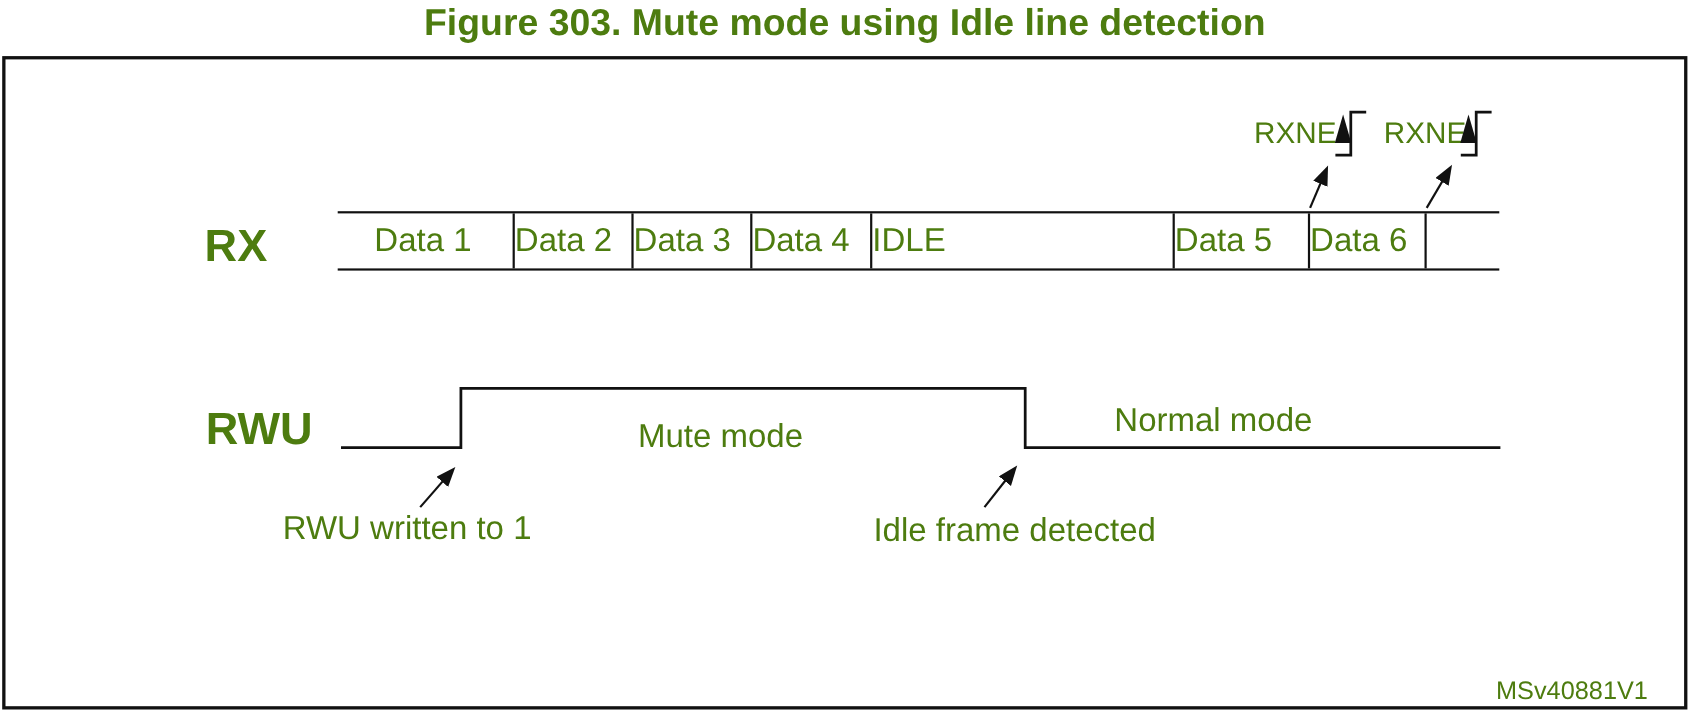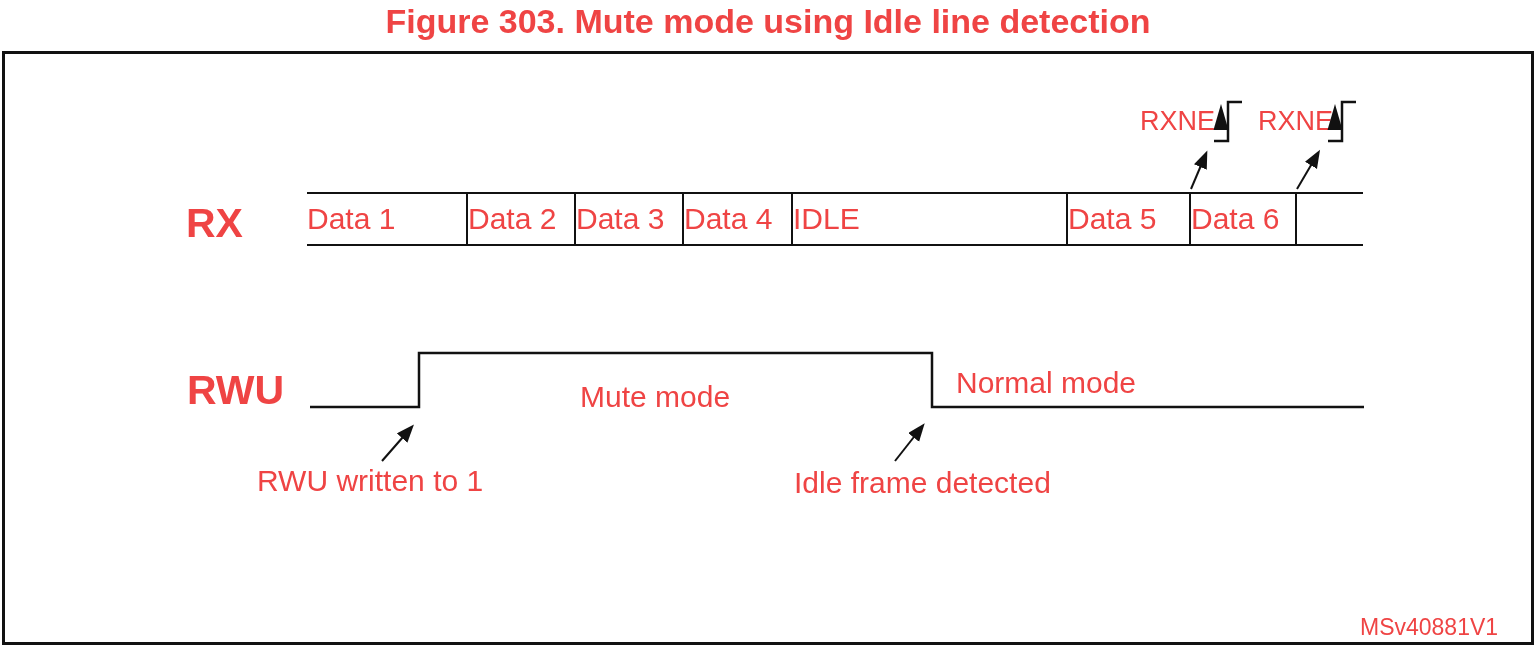--- a/index.html
+++ b/index.html
@@ -1,18 +1,18 @@
 <!DOCTYPE html>
 <html><head>
 <meta charset="utf-8">
 <style>
   html,body{margin:0;padding:0;background:#fff;}
   .stage{
     position:relative;width:1536px;height:650px;background:#ffffff;
-    font-family:"Liberation Sans","DejaVu Sans",sans-serif;color:#ef4444;
+    font-family:"Liberation Sans","DejaVu Sans",sans-serif;color:#4d7c0f;
     overflow:hidden;
   }
   .title{
     position:absolute;left:0;top:2px;width:100%;text-align:center;
     font-weight:bold;font-size:34px;white-space:nowrap;
   }
   .frame{
     position:absolute;left:2px;top:51px;width:1532px;height:594px;
     border:3px solid #111;box-sizing:border-box;
   }
@@ -22,25 +22,25 @@
   .rx-band{
     position:absolute;left:307px;top:192px;width:1056px;height:54px;
     border-top:2px solid #111;border-bottom:2px solid #111;
     box-sizing:border-box;display:flex;
   }
   .rx-cell{
     box-sizing:border-box;border-right:2px solid #111;height:50px;
     font-size:30px;line-height:50px;text-align:left;white-space:nowrap;
     overflow:hidden;
   }
-  .rx-cell.first{text-align:left;padding-right:4px;}
+  .rx-cell.first{text-align:center;padding-right:4px;}
   .rx-cell.last{border-right:none;}
   .note{position:absolute;font-size:30px;line-height:1;white-space:nowrap;}
   .mute-note{left:580px;top:366px;margin-top:16px;}
-  .normal-note{left:956px;top:368px;text-align:right;}
+  .normal-note{left:1013px;top:368px;text-align:right;}
   .rwu-note{left:257px;top:466px;}
   .idle-note{left:772px;top:468px;margin-left:22px;}
   .rxne{position:absolute;top:108px;font-size:27px;line-height:1;white-space:nowrap;}
   .rxne-1{left:1115px;width:100px;text-align:right;}
   .rxne-2{left:1258px;}
   .watermark{
     position:absolute;left:1360px;top:616px;width:150px;
     font-size:23px;line-height:1;white-space:nowrap;
   }
   .overlay{position:absolute;left:0;top:0;width:1536px;height:650px;pointer-events:none;}

